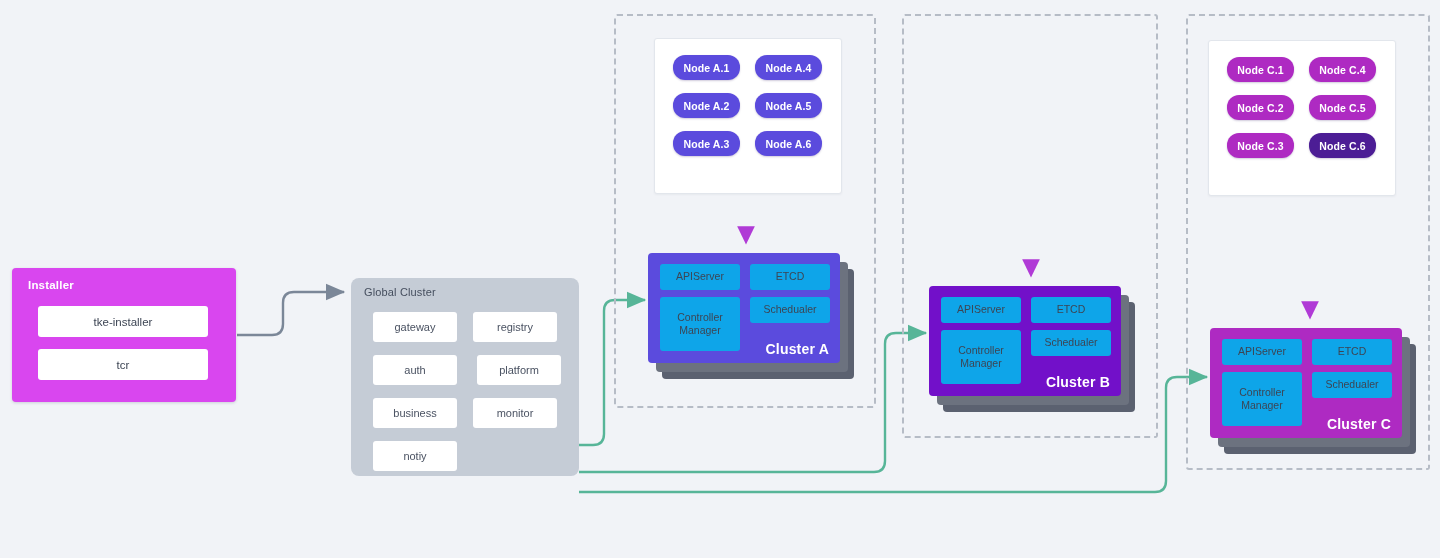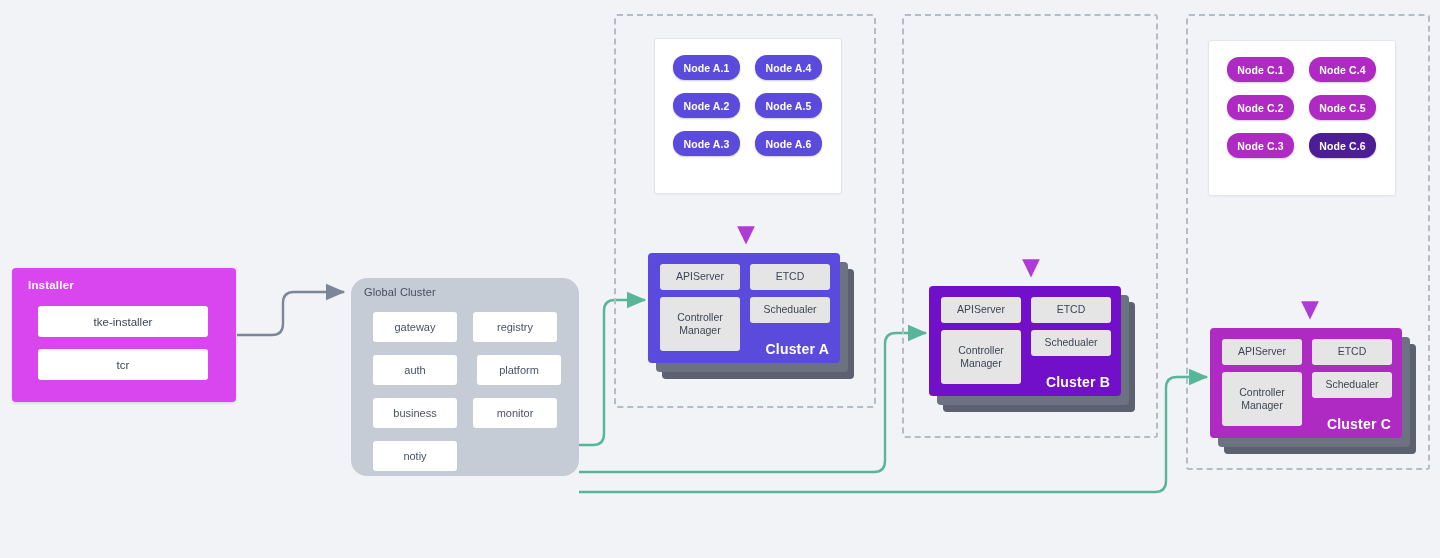--- a/index.html
+++ b/index.html
@@ -25,21 +25,21 @@
   .inst-item{
     position:absolute;left:26px;width:170px;height:31px;
     background:#ffffff;border-radius:3px;
     display:flex;align-items:center;justify-content:center;
     font-size:11.5px;color:#3d4554;
   }
 
   
   .global{
     position:absolute;left:351px;top:278px;width:228px;height:198px;
-    background:#c5ccd6;border-radius:16px;
+    background:#c5ccd6;border-radius:8px;
   }
   .global .ttl{
     position:absolute;left:13px;top:8px;
     font-size:11px;color:#454e5e;letter-spacing:.15px;
   }
   .g-item{
     position:absolute;width:84px;height:30px;background:#ffffff;border-radius:3px;
     display:flex;align-items:center;justify-content:center;
     font-size:11px;color:#4a5262;
   }
@@ -62,21 +62,21 @@
     box-shadow:0 1px 2px rgba(40,20,90,.22);
   }
 
   
   .cp-wrap{position:absolute;}
   .cp-shadow{position:absolute;border-radius:4px;}
   .cp{
     position:absolute;left:0;top:0;width:192px;height:110px;border-radius:4px;
   }
   .cp .cell{
-    position:absolute;background:#e5e5e5;border-radius:3px;
+    position:absolute;background:#0ea5e9;border-radius:3px;
     display:flex;align-items:center;justify-content:center;text-align:center;
     font-size:10.5px;color:#3d4554;line-height:1.25;
   }
   .cp .cp-name{
     position:absolute;right:11px;bottom:6px;
     font-size:14px;font-weight:700;color:#ffffff;letter-spacing:.2px;
   }
 
   
   .infra{

